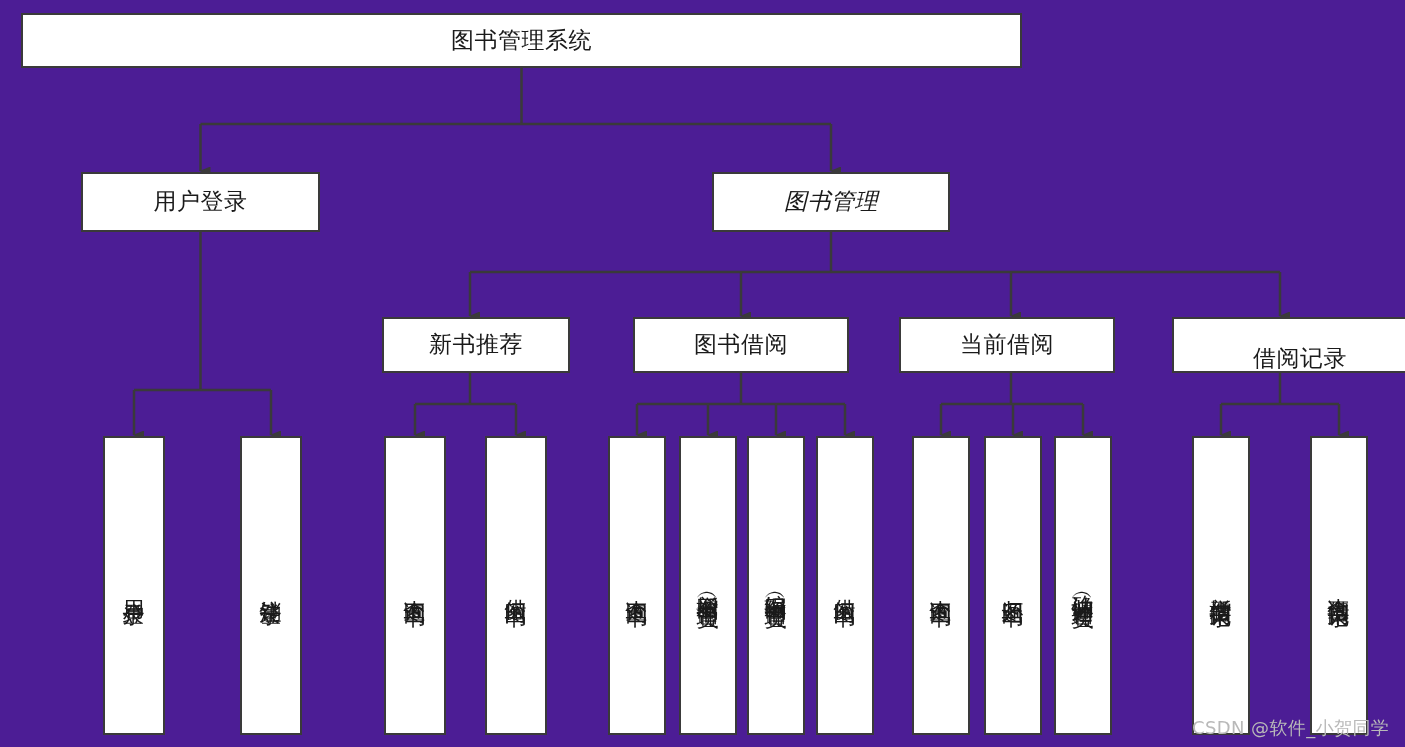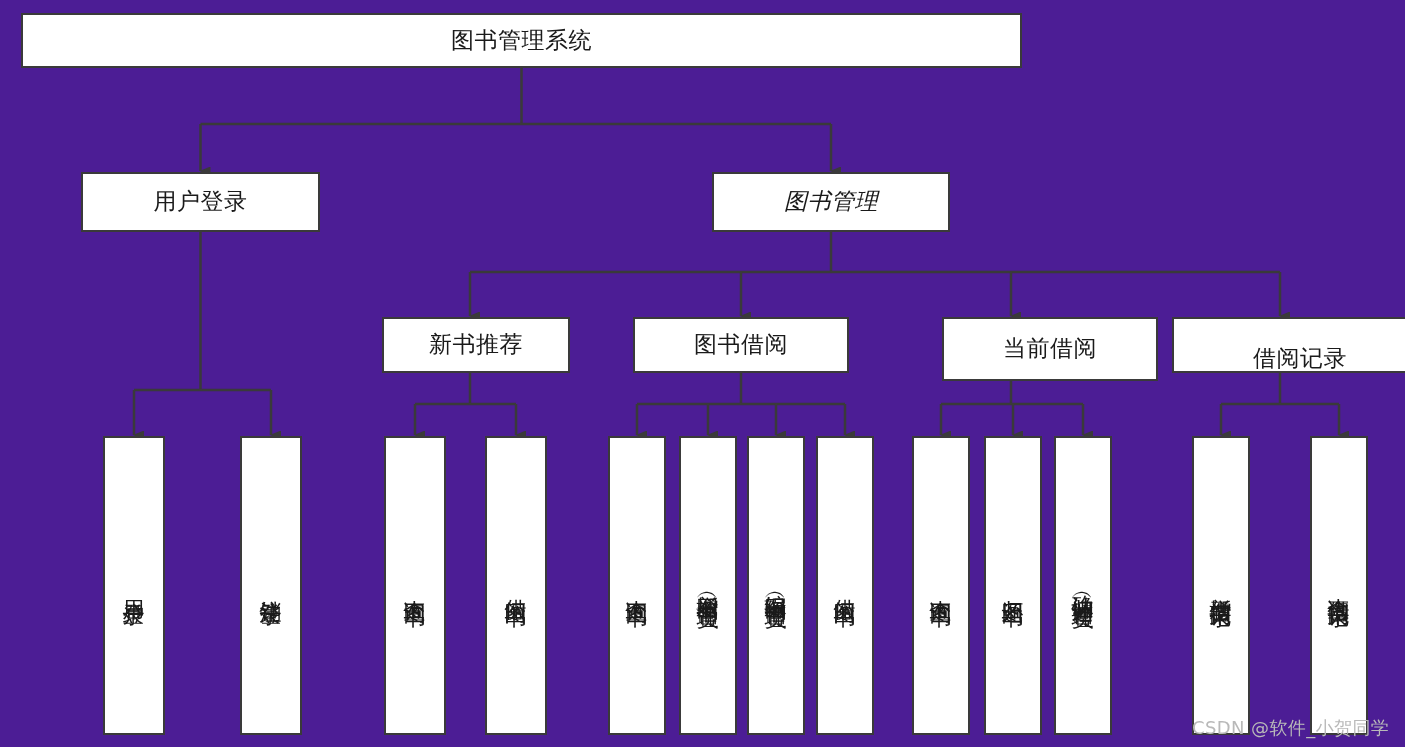--- a/index.html
+++ b/index.html
@@ -135,21 +135,21 @@
       </div>
       <div class="node horizontal" style="left: 712px; top: 172px; width: 238px; height: 60px; font-style: italic;">
         <span class="node-label">图书管理</span>
       </div>
       <div class="node horizontal" style="left: 382px; top: 317px; width: 188px; height: 56px;">
         <span class="node-label">新书推荐</span>
       </div>
       <div class="node horizontal" style="left: 633px; top: 317px; width: 216px; height: 56px;">
         <span class="node-label">图书借阅</span>
       </div>
-      <div class="node horizontal" style="left: 942px; top: 317px; width: 216px; height: 64px;">
+      <div class="node horizontal" style="left: 899px; top: 317px; width: 216px; height: 56px;">
         <span class="node-label">当前借阅</span>
       </div>
       <div class="node horizontal" style="left: 1172px; top: 317px; width: 256px; height: 56px; align-items: flex-end;">
         <span class="node-label">借阅记录</span>
       </div>
       <div class="node vertical" style="left: 103px; top: 436px; width: 62px; height: 299px;">
         <span class="node-label">用户登录</span>
       </div>
       <div class="node vertical" style="left: 240px; top: 436px; width: 62px; height: 299px;">
         <span class="node-label">注销登录</span>

